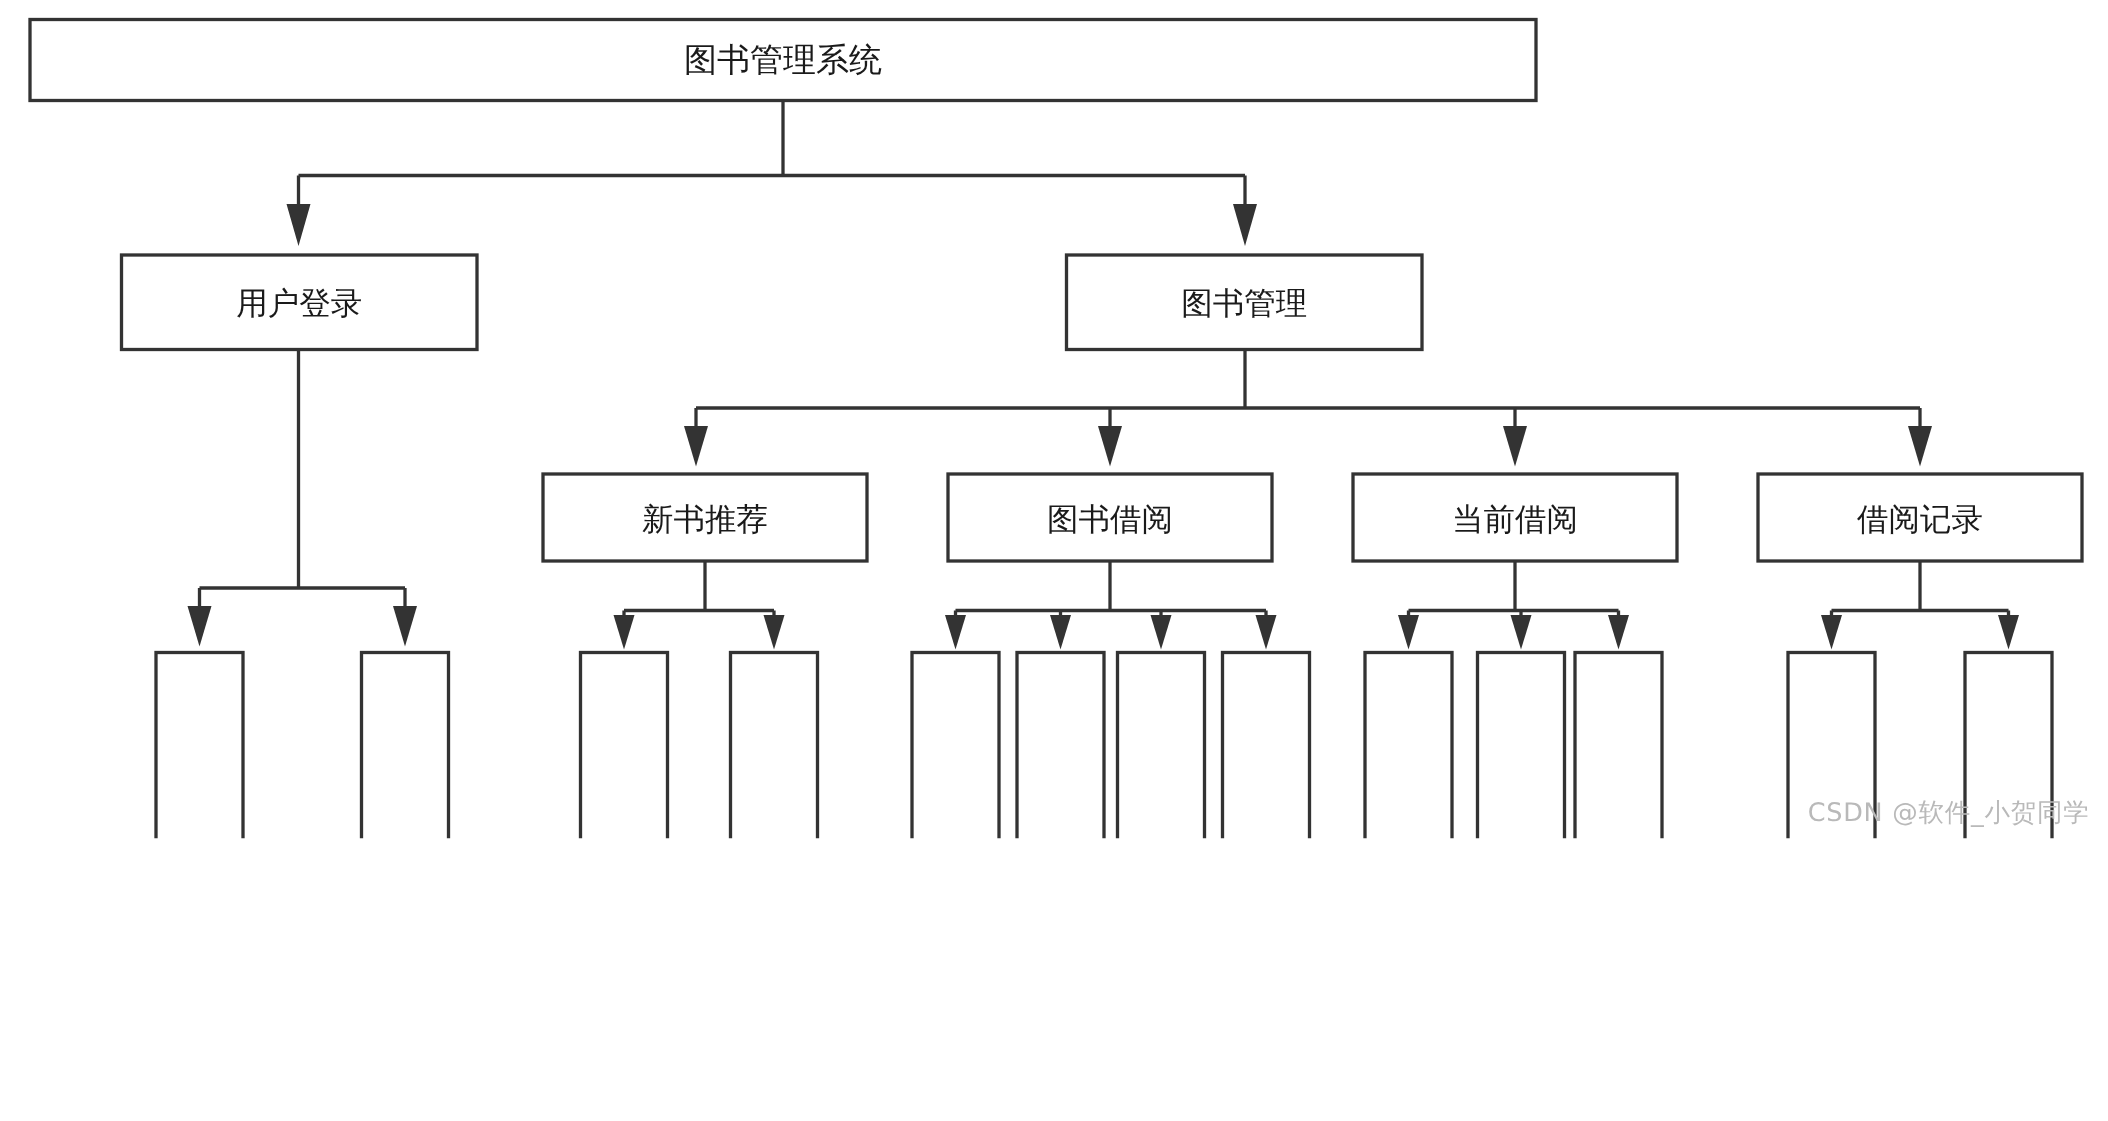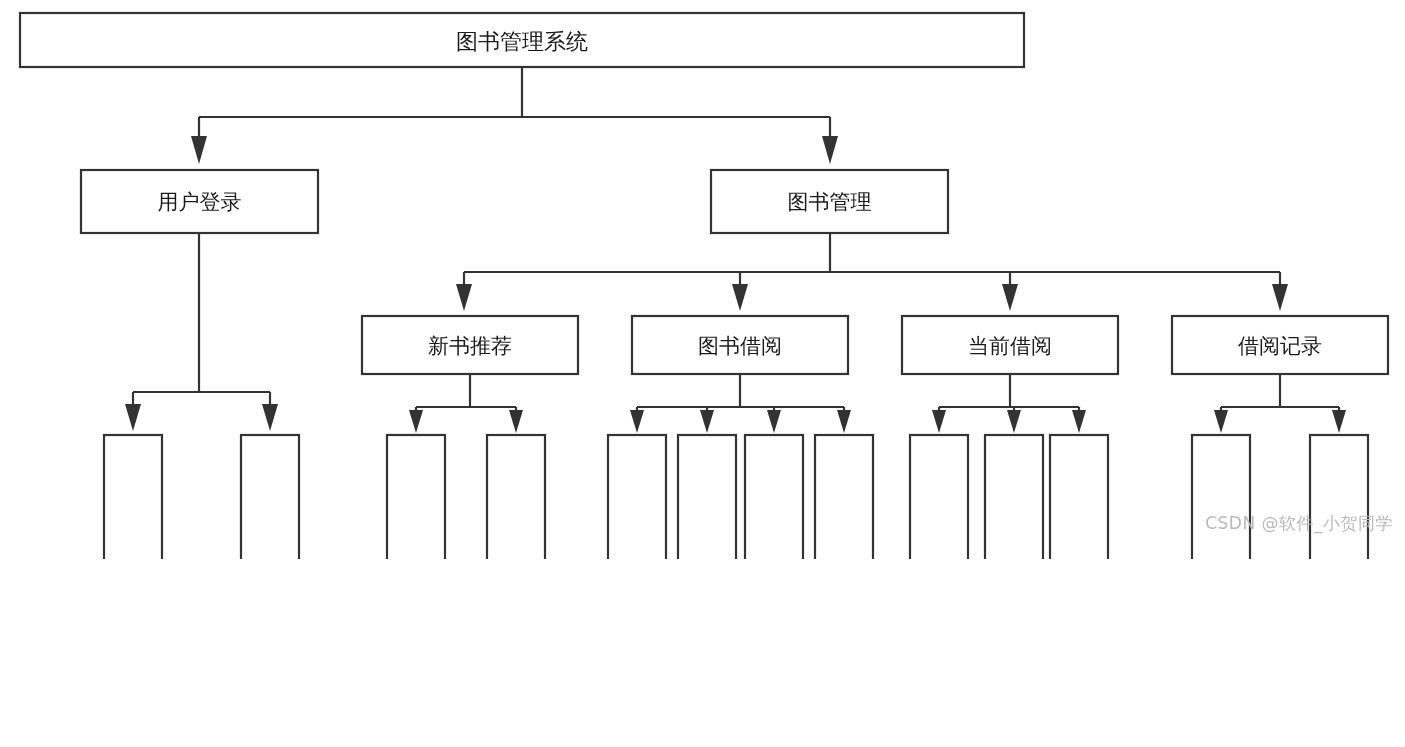--- a/index.html
+++ b/index.html
@@ -66,21 +66,21 @@
     font-family: "DejaVu Sans", "Liberation Sans", sans-serif;
     font-size: 21px;
     line-height: 1.12;
     letter-spacing: 2.5px;
     color: #1a1a1a;
     white-space: nowrap;
   }
   .watermark {
     position: absolute;
     right: 12px;
-    bottom: 24px;
+    bottom: 6px;
     font-family: "DejaVu Sans", "Liberation Sans", sans-serif;
     font-size: 17px;
     color: #b9b9b9;
     letter-spacing: 0.5px;
     white-space: nowrap;
   }
 </style>
 </head>
 <body>
 

